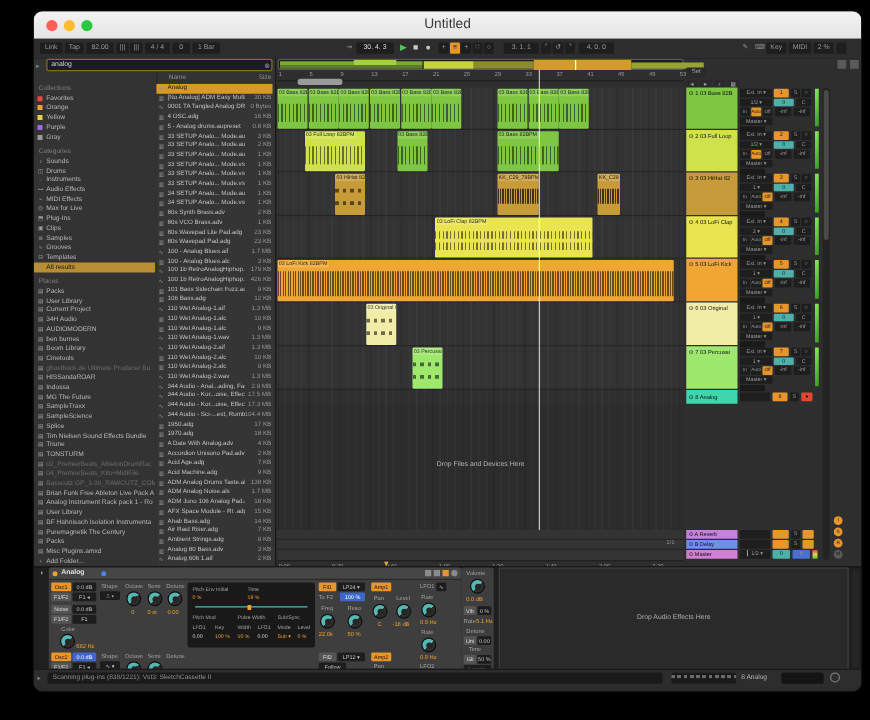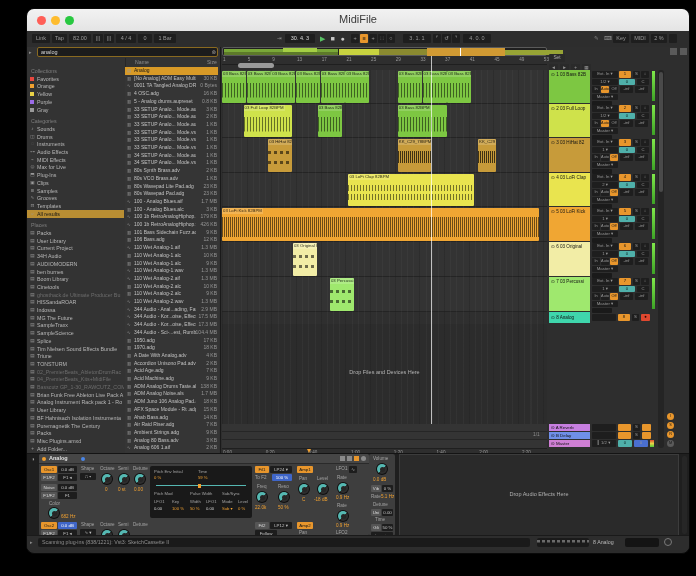--- a/index.html
+++ b/index.html
@@ -68,21 +68,21 @@
 </style>
 </head>
 <body>
 
 <div id="win">
 
   <div id="titlebar">
     <div class="tl" style="left:10px;background:#ff5f57;"></div>
     <div class="tl" style="left:24px;background:#febc2e;"></div>
     <div class="tl" style="left:38px;background:#28c840;"></div>
-    <div id="title">MidiFile</div>
+    <div id="title">Untitled</div>
   </div>
 
   <div id="transport">
     <div class="tbox" style="left:5px;width:18px;">Link</div>
     <div class="tbox" style="left:25px;width:15px;">Tap</div>
     <div class="tbox" style="left:42px;width:22px;">82.00</div>
     <div class="tbox" style="left:66px;width:10px;">|||</div>
     <div class="tbox" style="left:77px;width:10px;">|||</div>
     <div class="tbox" style="left:89px;width:20px;">4 / 4</div>
     <div class="tbox" style="left:111px;width:14px;">0</div>

